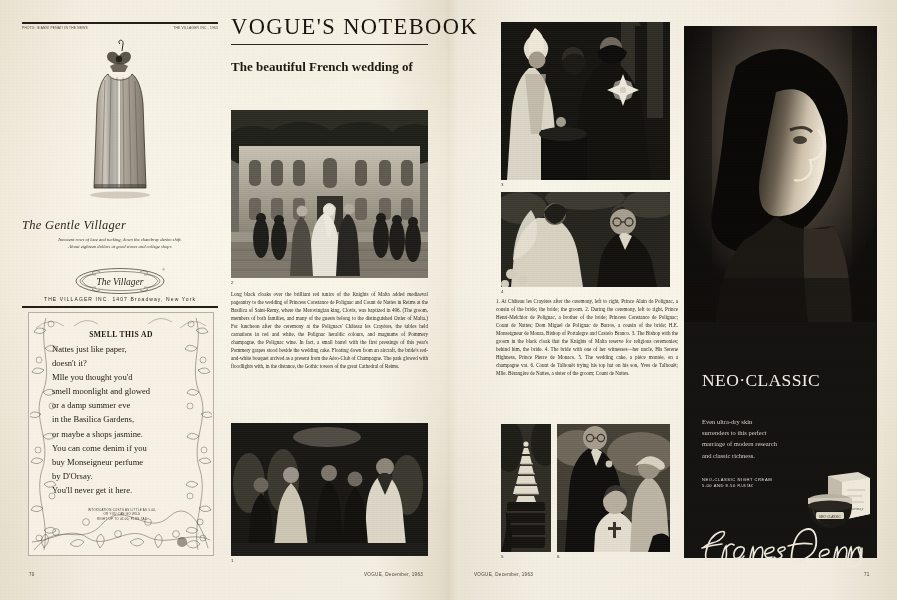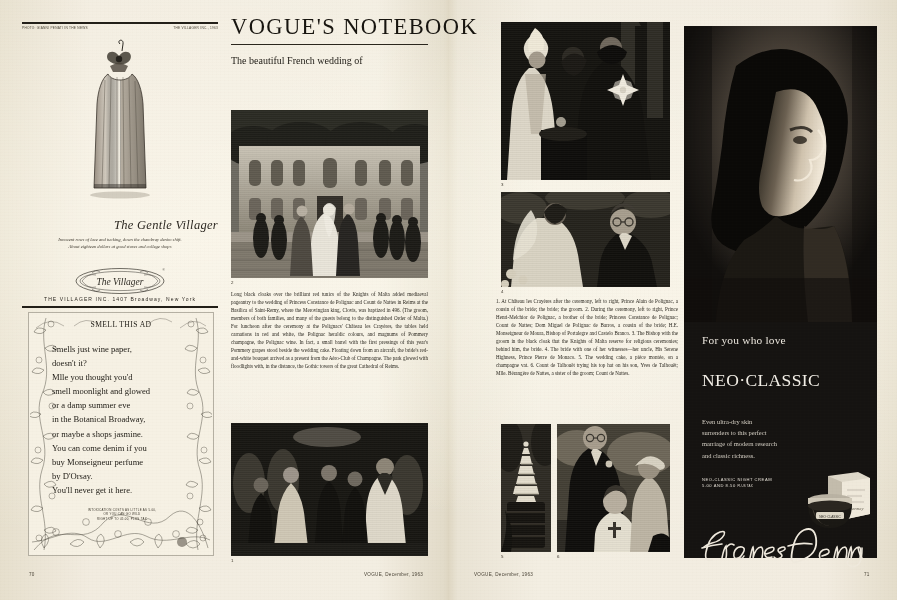--- a/index.html
+++ b/index.html
@@ -40,21 +40,21 @@
     position:absolute;left:0;top:4px;width:100%;
     display:flex;justify-content:space-between;
     font-size:3.2px;letter-spacing:.25px;color:#4a4437;
     font-family:"Liberation Sans",sans-serif;text-transform:uppercase;
   }
   .dress-art{
     position:absolute;left:50%;top:16px;transform:translateX(-50%);
     width:120px;height:170px;
   }
   .gentle-title{
-    position:absolute;left:0;top:196px;width:100%;text-align:right;
+    position:absolute;left:0;top:196px;width:100%;text-align:left;
     font-family:"Liberation Serif",serif;font-style:italic;
     font-size:12.5px;color:#2b2721;letter-spacing:.3px;
   }
   .gentle-sub{
     position:absolute;left:8px;top:214px;width:180px;text-align:center;
     font-style:italic;font-size:4.6px;line-height:7px;color:#3b362c;
   }
   .villager-logo{
     position:absolute;left:50%;top:244px;transform:translateX(-50%);
     width:96px;height:30px;
@@ -66,22 +66,22 @@
   }
   .rule-bottom{position:absolute;left:0;top:284px;width:100%;height:1.6px;background:#221f18;}
 
   
   #smell-ad{left:28px;top:312px;width:186px;height:244px;background:#f6f1e4;}
   .smell-frame{
     position:absolute;inset:0;
     border:1px solid rgba(60,54,42,.35);
   }
   .smell-head{
-    position:absolute;left:0;top:8px;width:100%;text-align:center;
-    font-weight:normal;font-size:7.6px;letter-spacing:.4px;color:#1d1a14;
+    position:absolute;left:0;top:18px;width:100%;text-align:center;
+    font-weight:bold;font-size:7.6px;letter-spacing:.4px;color:#1d1a14;
   }
   .smell-body{
     position:absolute;left:24px;top:30px;width:140px;
     font-size:8.6px;line-height:14.1px;color:#1d1a14;
   }
   .smell-fine{
     position:absolute;left:44px;top:196px;width:100px;text-align:center;
     font-family:"Liberation Sans",sans-serif;font-size:2.9px;line-height:4.4px;
     letter-spacing:.3px;color:#3a342a;text-transform:uppercase;
   }
@@ -89,21 +89,21 @@
 
   
   #notebook{left:231px;top:14px;width:197px;}
   .vn-title{
     font-family:"Liberation Serif",serif;
     font-size:22.5px;letter-spacing:1.4px;color:#17140f;
     white-space:nowrap;
   }
   .vn-rule{width:100%;height:1px;background:#2a261d;margin-top:4px;}
   .vn-deck{
-    margin-top:9px;font-size:10px;line-height:13.5px;color:#1d1a14;
+    margin-top:15px;font-size:13px;line-height:13.5px;color:#1d1a14;font-weight:bold;
   }
 
   
   .photo{background:#2f2d29;position:absolute;overflow:hidden;}
   .fignum{
     position:absolute;font-family:"Liberation Sans",sans-serif;
     font-size:4.4px;color:#3a342a;
   }
   .ph-grain{
     position:absolute;inset:0;
@@ -290,26 +290,26 @@
     </svg>
     <svg class="vine" style="left:2px;top:0;width:182px;height:20px;" viewBox="0 0 182 20">
       <g stroke="#3d382e" stroke-width=".45" fill="none" opacity=".7">
         <path d="M6 16 q14 -12 28 -2 M44 14 q12 -10 24 -2"></path>
         <path d="M118 12 q12 -10 24 -2 M150 16 q14 -12 26 -2"></path>
       </g>
     </svg>
 
     <div class="smell-head">SMELL THIS AD</div>
     <div class="smell-body">
-      <div>Smells just wine paper,</div>
+      <div>Nattes just like paper,</div>
       <div>doesn't it?</div>
       <div>Mlle you thought you'd</div>
       <div>smell moonlight and glowed</div>
       <div>or a damp summer eve</div>
-      <div>in the Botanical Broadway,</div>
+      <div>in the Basilica Gardens,</div>
       <div>or maybe a shops jasmine.</div>
       <div>You can come denim if you</div>
       <div>buy Monseigneur perfume</div>
       <div>by D'Orsay.</div>
       <div>You'll never get it here.</div>
     </div>
     <div class="smell-fine">
       <div>INTOXICATION COSTS AS LITTLE AS 5.00,</div>
       <div>OR YOU CAN GO WILD</div>
       <div>RIGHT UP TO 45.00, PLUS TAX</div>
@@ -626,21 +626,20 @@
         <path d="M120 200 q18 6 30 0 q16 30 18 96 h-44 q-6 -52 -4 -96Z" fill="#3a332b" opacity=".7"></path>
 
         <rect width="193" height="296" fill="none"></rect>
         <rect x="0" y="0" width="28" height="296" fill="#100e0c" opacity=".55"></rect>
         <rect x="168" y="0" width="25" height="296" fill="#100e0c" opacity=".45"></rect>
         <rect x="0" y="252" width="193" height="44" fill="#100e0c" opacity=".6"></rect>
       </svg>
     </div>
 
     <div class="neo-h1">
-      <div>For you who love</div>
     </div>
 
     <div class="neo-brand">NEO·CLASSIC</div>
 
     <div class="neo-body">
       <div>Even ultra-dry skin</div>
       <div>surrenders to this perfect</div>
       <div>marriage of modern research</div>
       <div>and classic richness.</div>
     </div>

